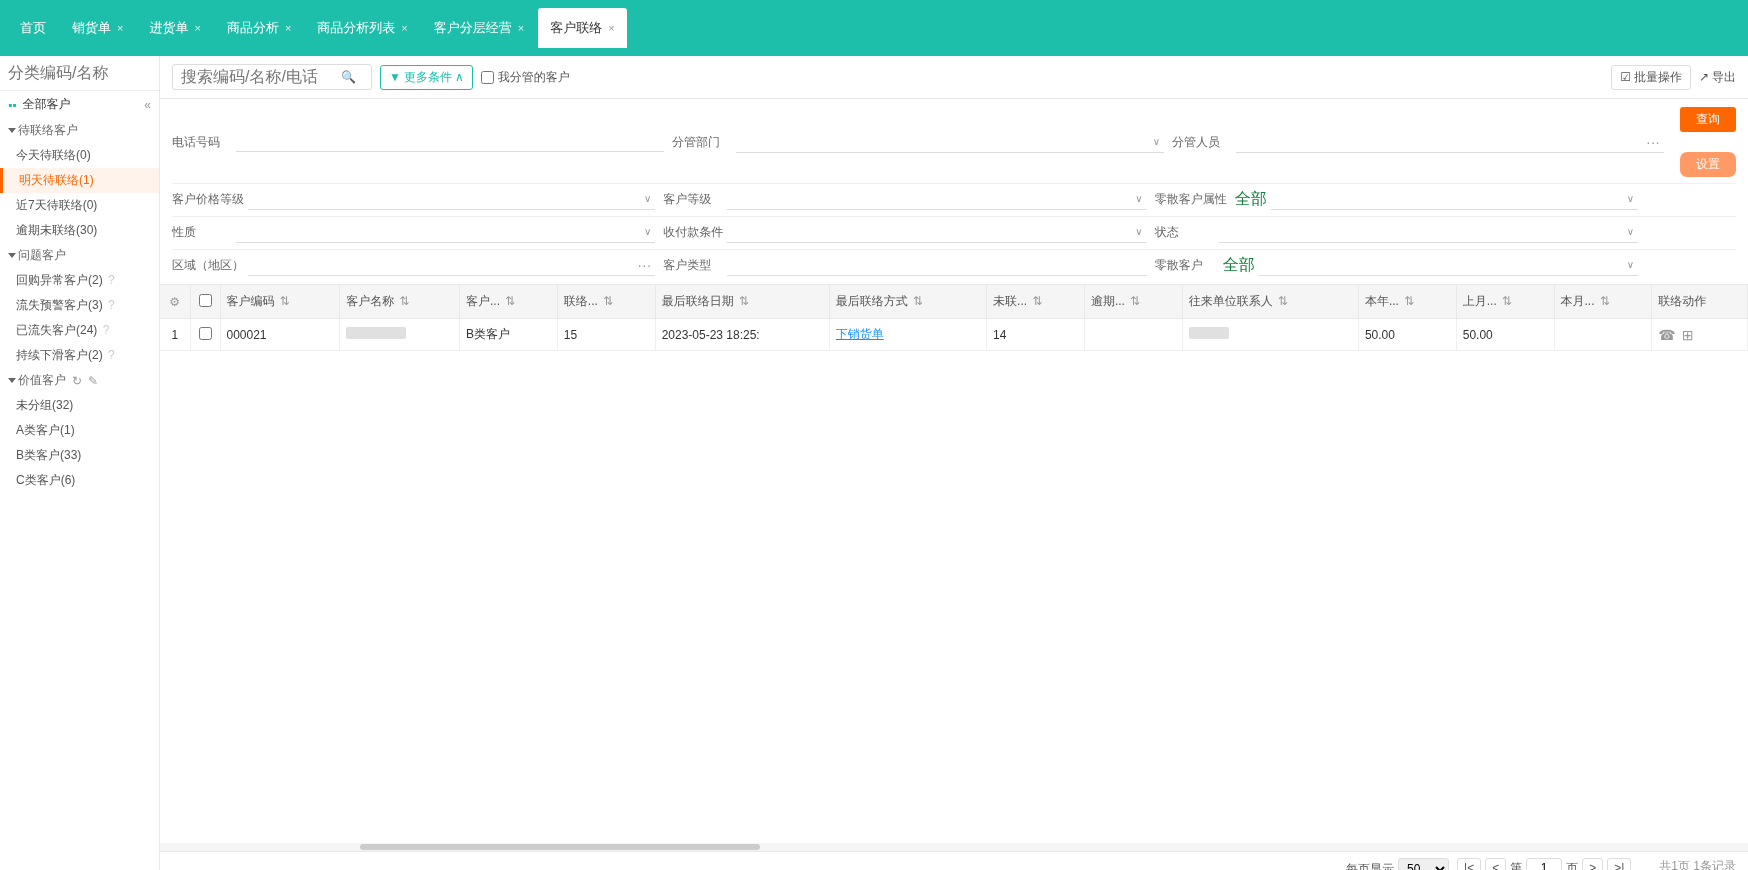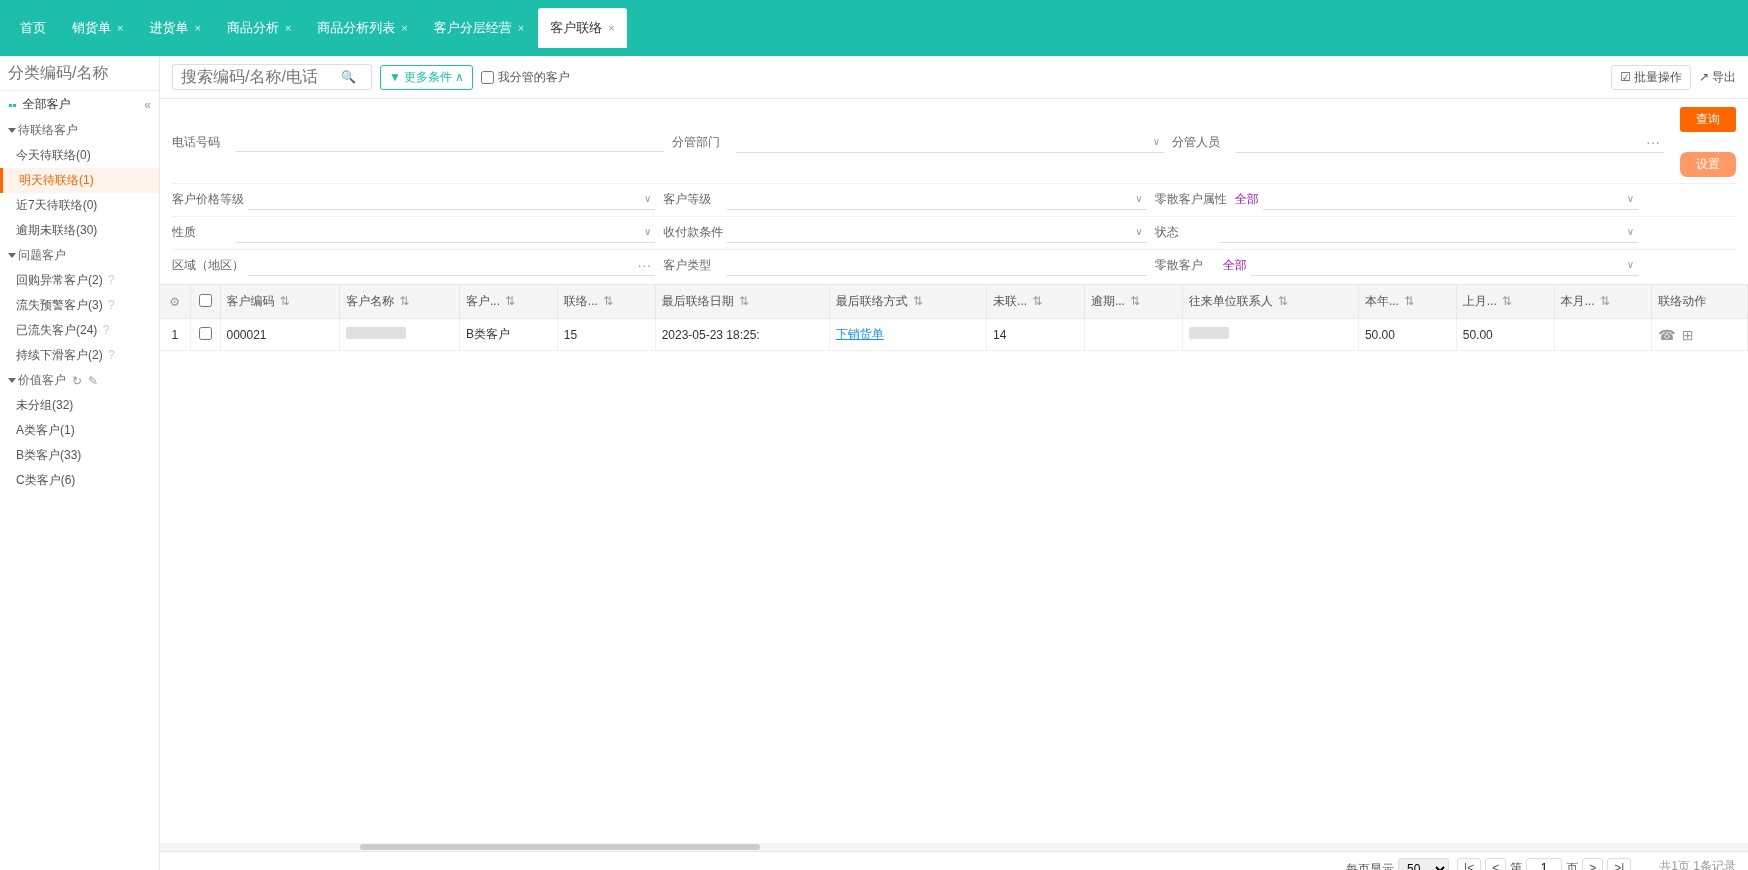--- a/index.html
+++ b/index.html
@@ -241,22 +241,22 @@
     .btn-settings {
       background: #ff9966;
       color: #fff;
       border: none;
       border-radius: 7px;
       padding: 4px 16px;
       cursor: pointer;
       font-size: 12px;
     }
     .filter-inline-label {
-      color: #a21caf;
-      font-size: 12px;
+      color: #15803d;
+      font-size: 16px;
       white-space: nowrap;
     }
 
     
     .table-wrap {
       flex: 1;
       overflow: auto;
       background: #fff;
       margin: 0;
     }

